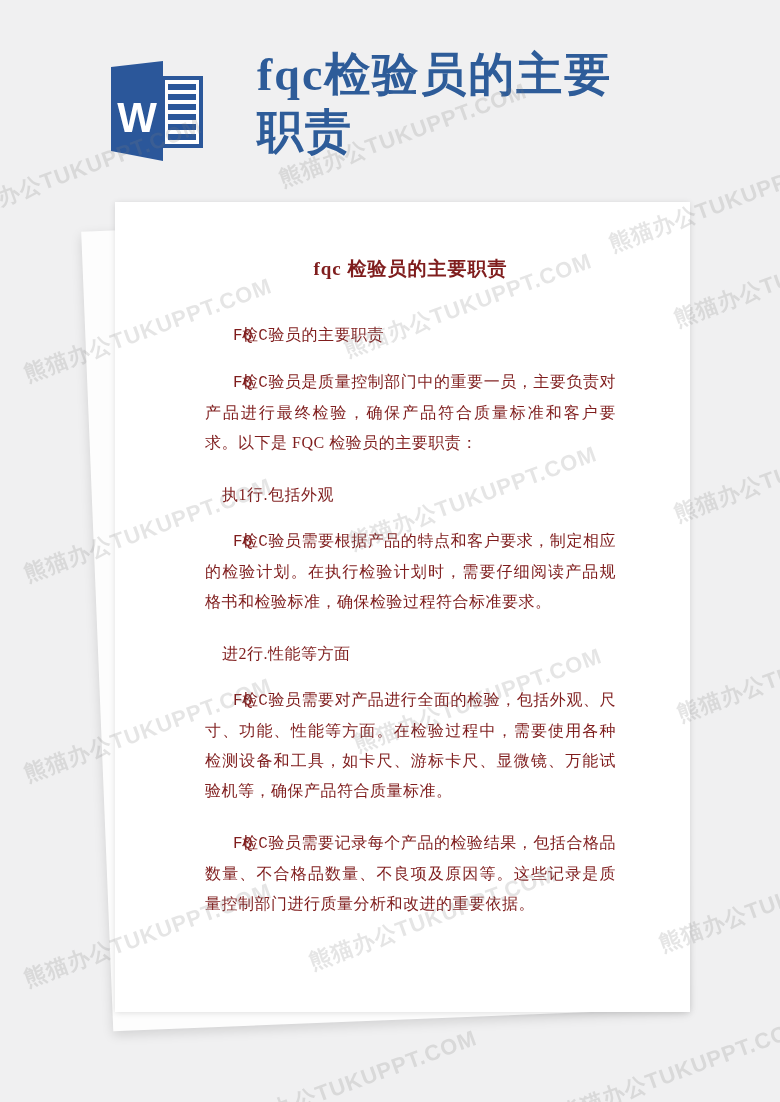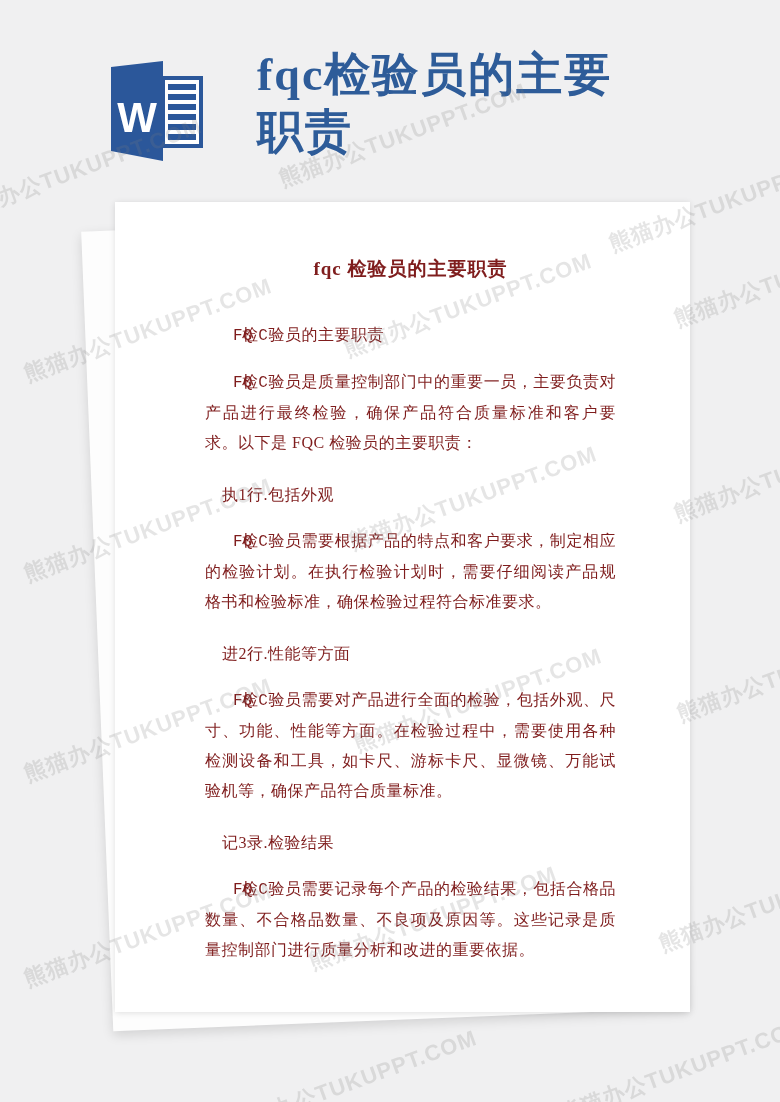--- a/index.html
+++ b/index.html
@@ -107,21 +107,20 @@
 <div class="page-main z2">
   <div class="doc-content">
     <div class="doc-title">fqc 检验员的主要职责</div>
     <div>
         <div class="doc-heading fqc-lead"><span class="fqc-composite"><span>F</span><span class="ovl"><span class="base">Q</span><span class="top">检</span></span><span>C</span></span>验员的主要职责</div>
         <div class="doc-paragraph fqc-lead"><span class="fqc-composite"><span>F</span><span class="ovl"><span class="base">Q</span><span class="top">检</span></span><span>C</span></span>验员是质量控制部门中的重要一员，主要负责对产品进行最终检验，确保产品符合质量标准和客户要求。以下是 FQC 检验员的主要职责：</div>
         <div class="doc-heading">执1行.包括外观</div>
         <div class="doc-paragraph fqc-lead"><span class="fqc-composite"><span>F</span><span class="ovl"><span class="base">Q</span><span class="top">检</span></span><span>C</span></span>验员需要根据产品的特点和客户要求，制定相应的检验计划。在执行检验计划时，需要仔细阅读产品规格书和检验标准，确保检验过程符合标准要求。</div>
         <div class="doc-heading">进2行.性能等方面</div>
         <div class="doc-paragraph fqc-lead"><span class="fqc-composite"><span>F</span><span class="ovl"><span class="base">Q</span><span class="top">检</span></span><span>C</span></span>验员需要对产品进行全面的检验，包括外观、尺寸、功能、性能等方面。在检验过程中，需要使用各种检测设备和工具，如卡尺、游标卡尺、显微镜、万能试验机等，确保产品符合质量标准。</div>
-        <div class="doc-heading">记3录.检验结果</div>
         <div class="doc-paragraph fqc-lead"><span class="fqc-composite"><span>F</span><span class="ovl"><span class="base">Q</span><span class="top">检</span></span><span>C</span></span>验员需要记录每个产品的检验结果，包括合格品数量、不合格品数量、不良项及原因等。这些记录是质量控制部门进行质量分析和改进的重要依据。</div>
       </div>
   </div>
 </div>
 
 <div class="watermark-layer">
     <span class="wm" style="left: -45px; top: 200px;">熊猫办公TUKUPPT.COM</span>
     <span class="wm" style="left: 280px; top: 165px;">熊猫办公TUKUPPT.COM</span>
     <span class="wm" style="left: 610px; top: 230px;">熊猫办公TUKUPPT.COM</span>
     <span class="wm" style="left: 25px; top: 360px;">熊猫办公TUKUPPT.COM</span>

